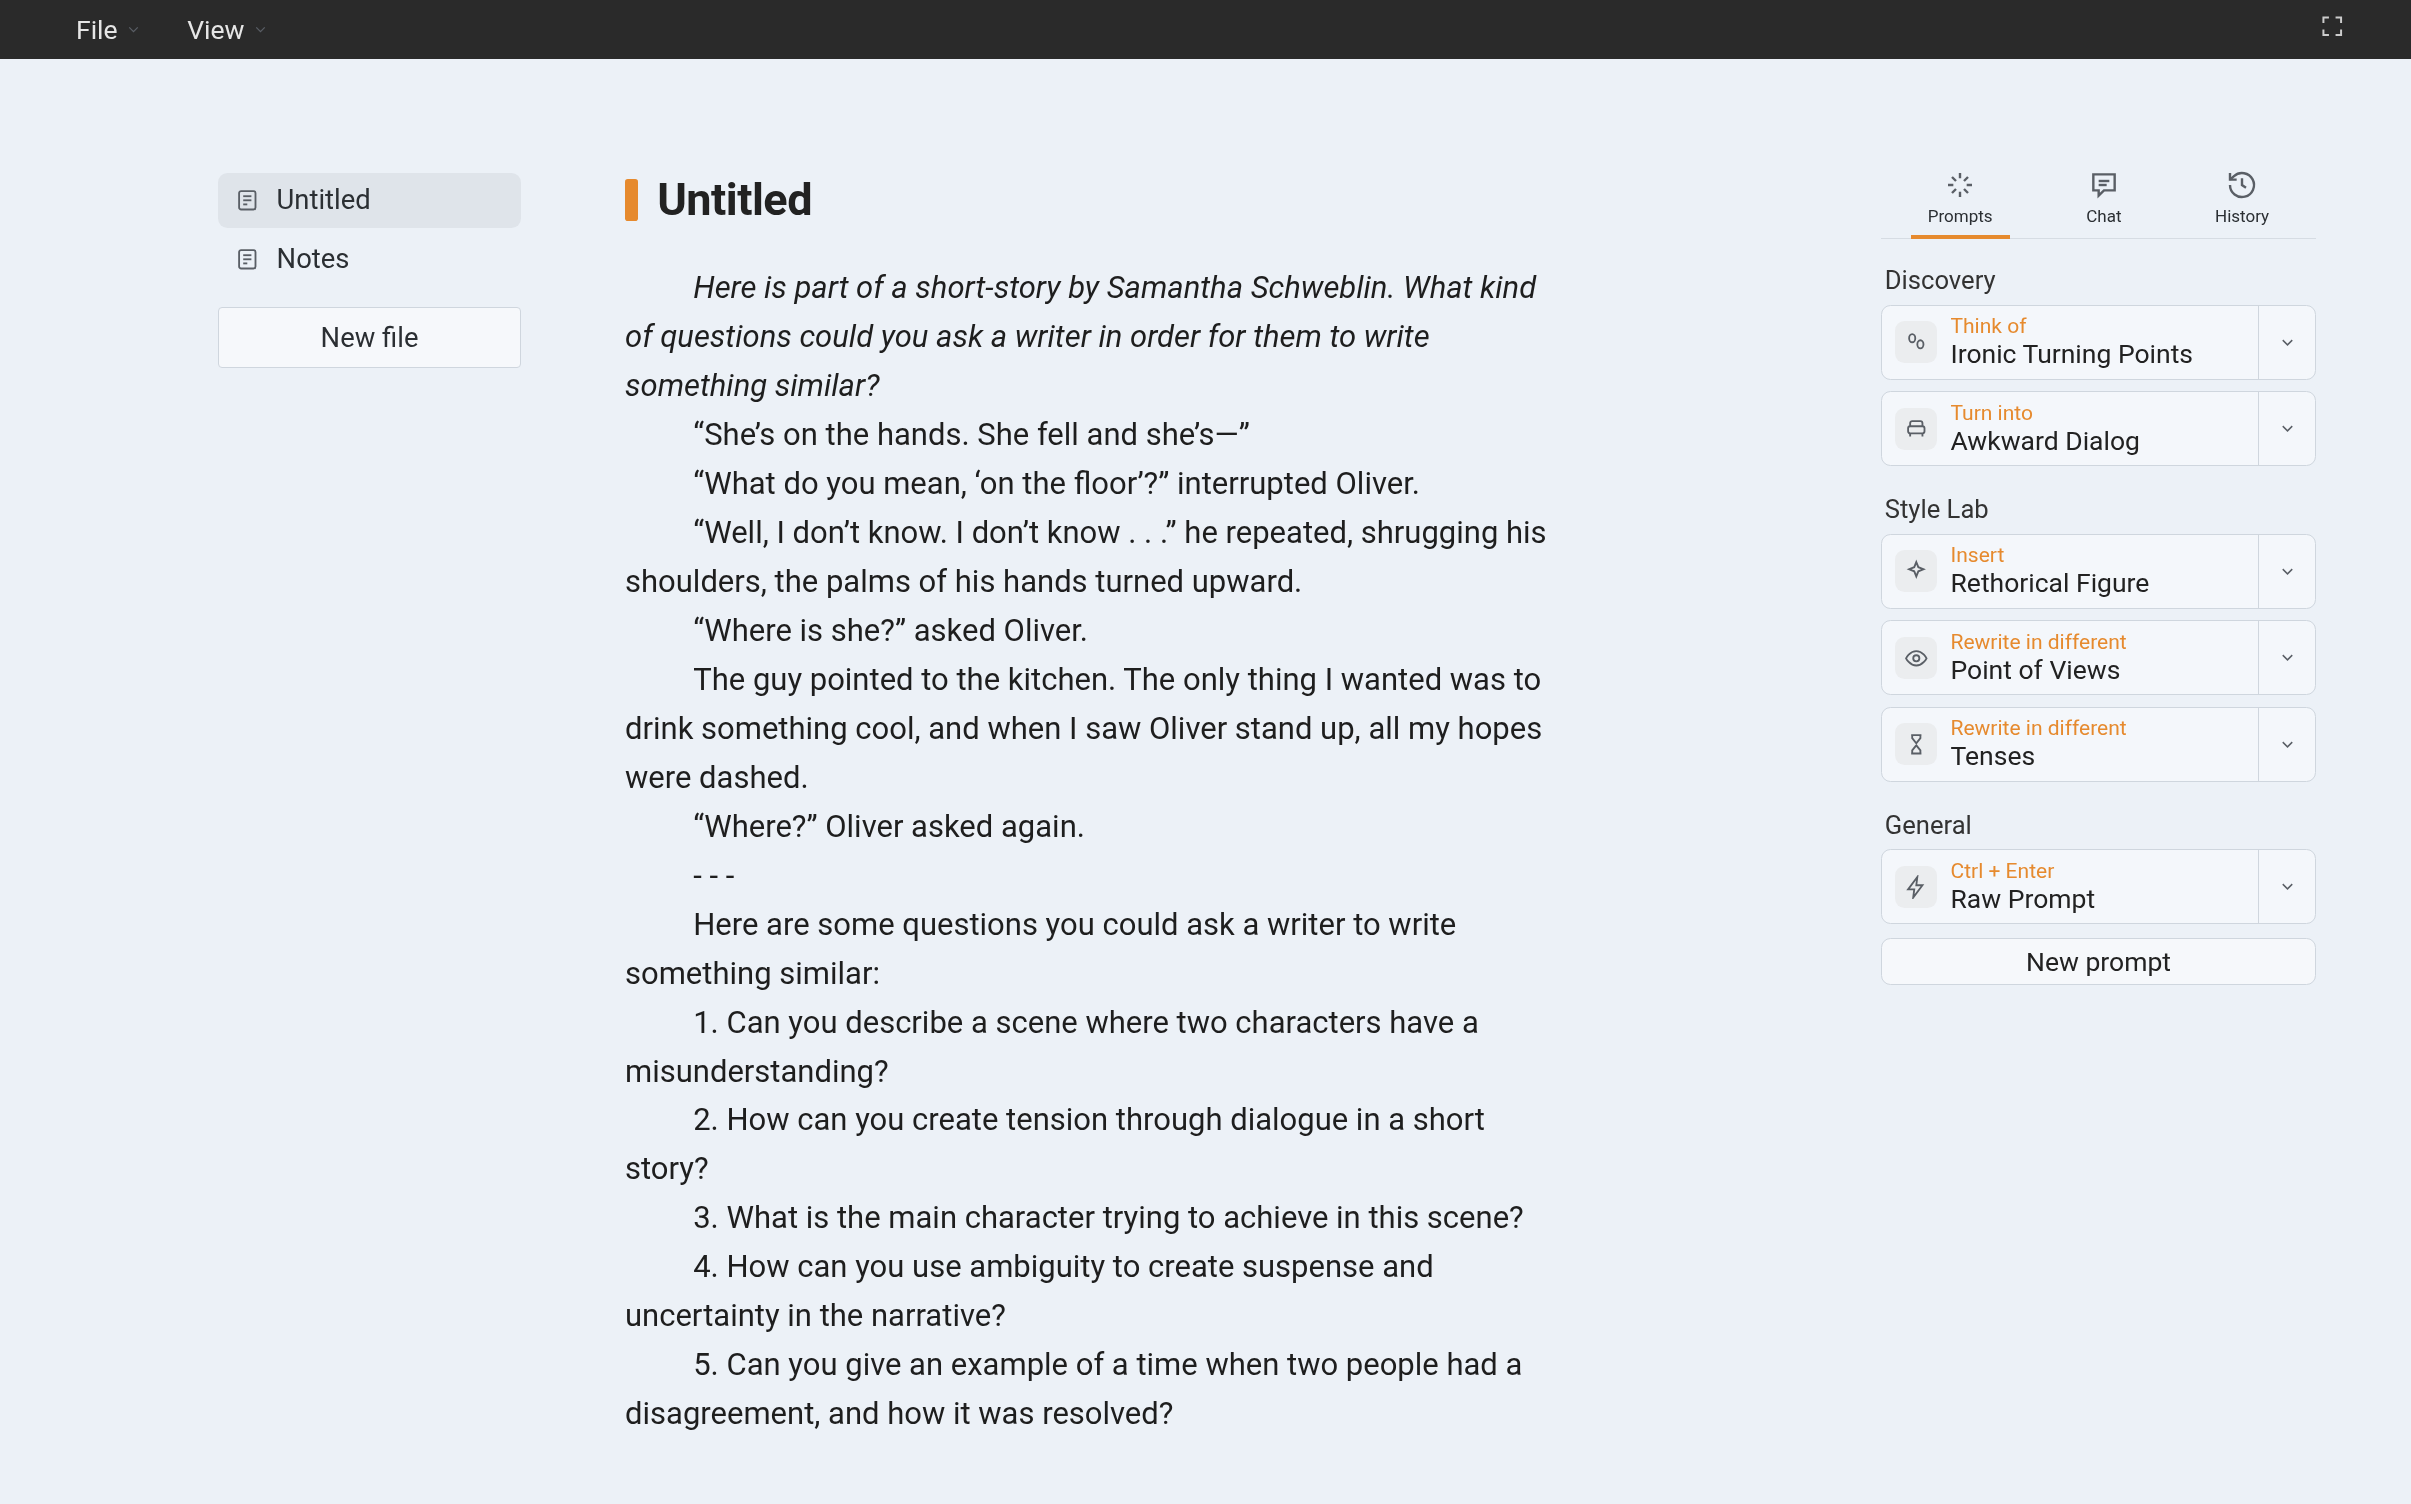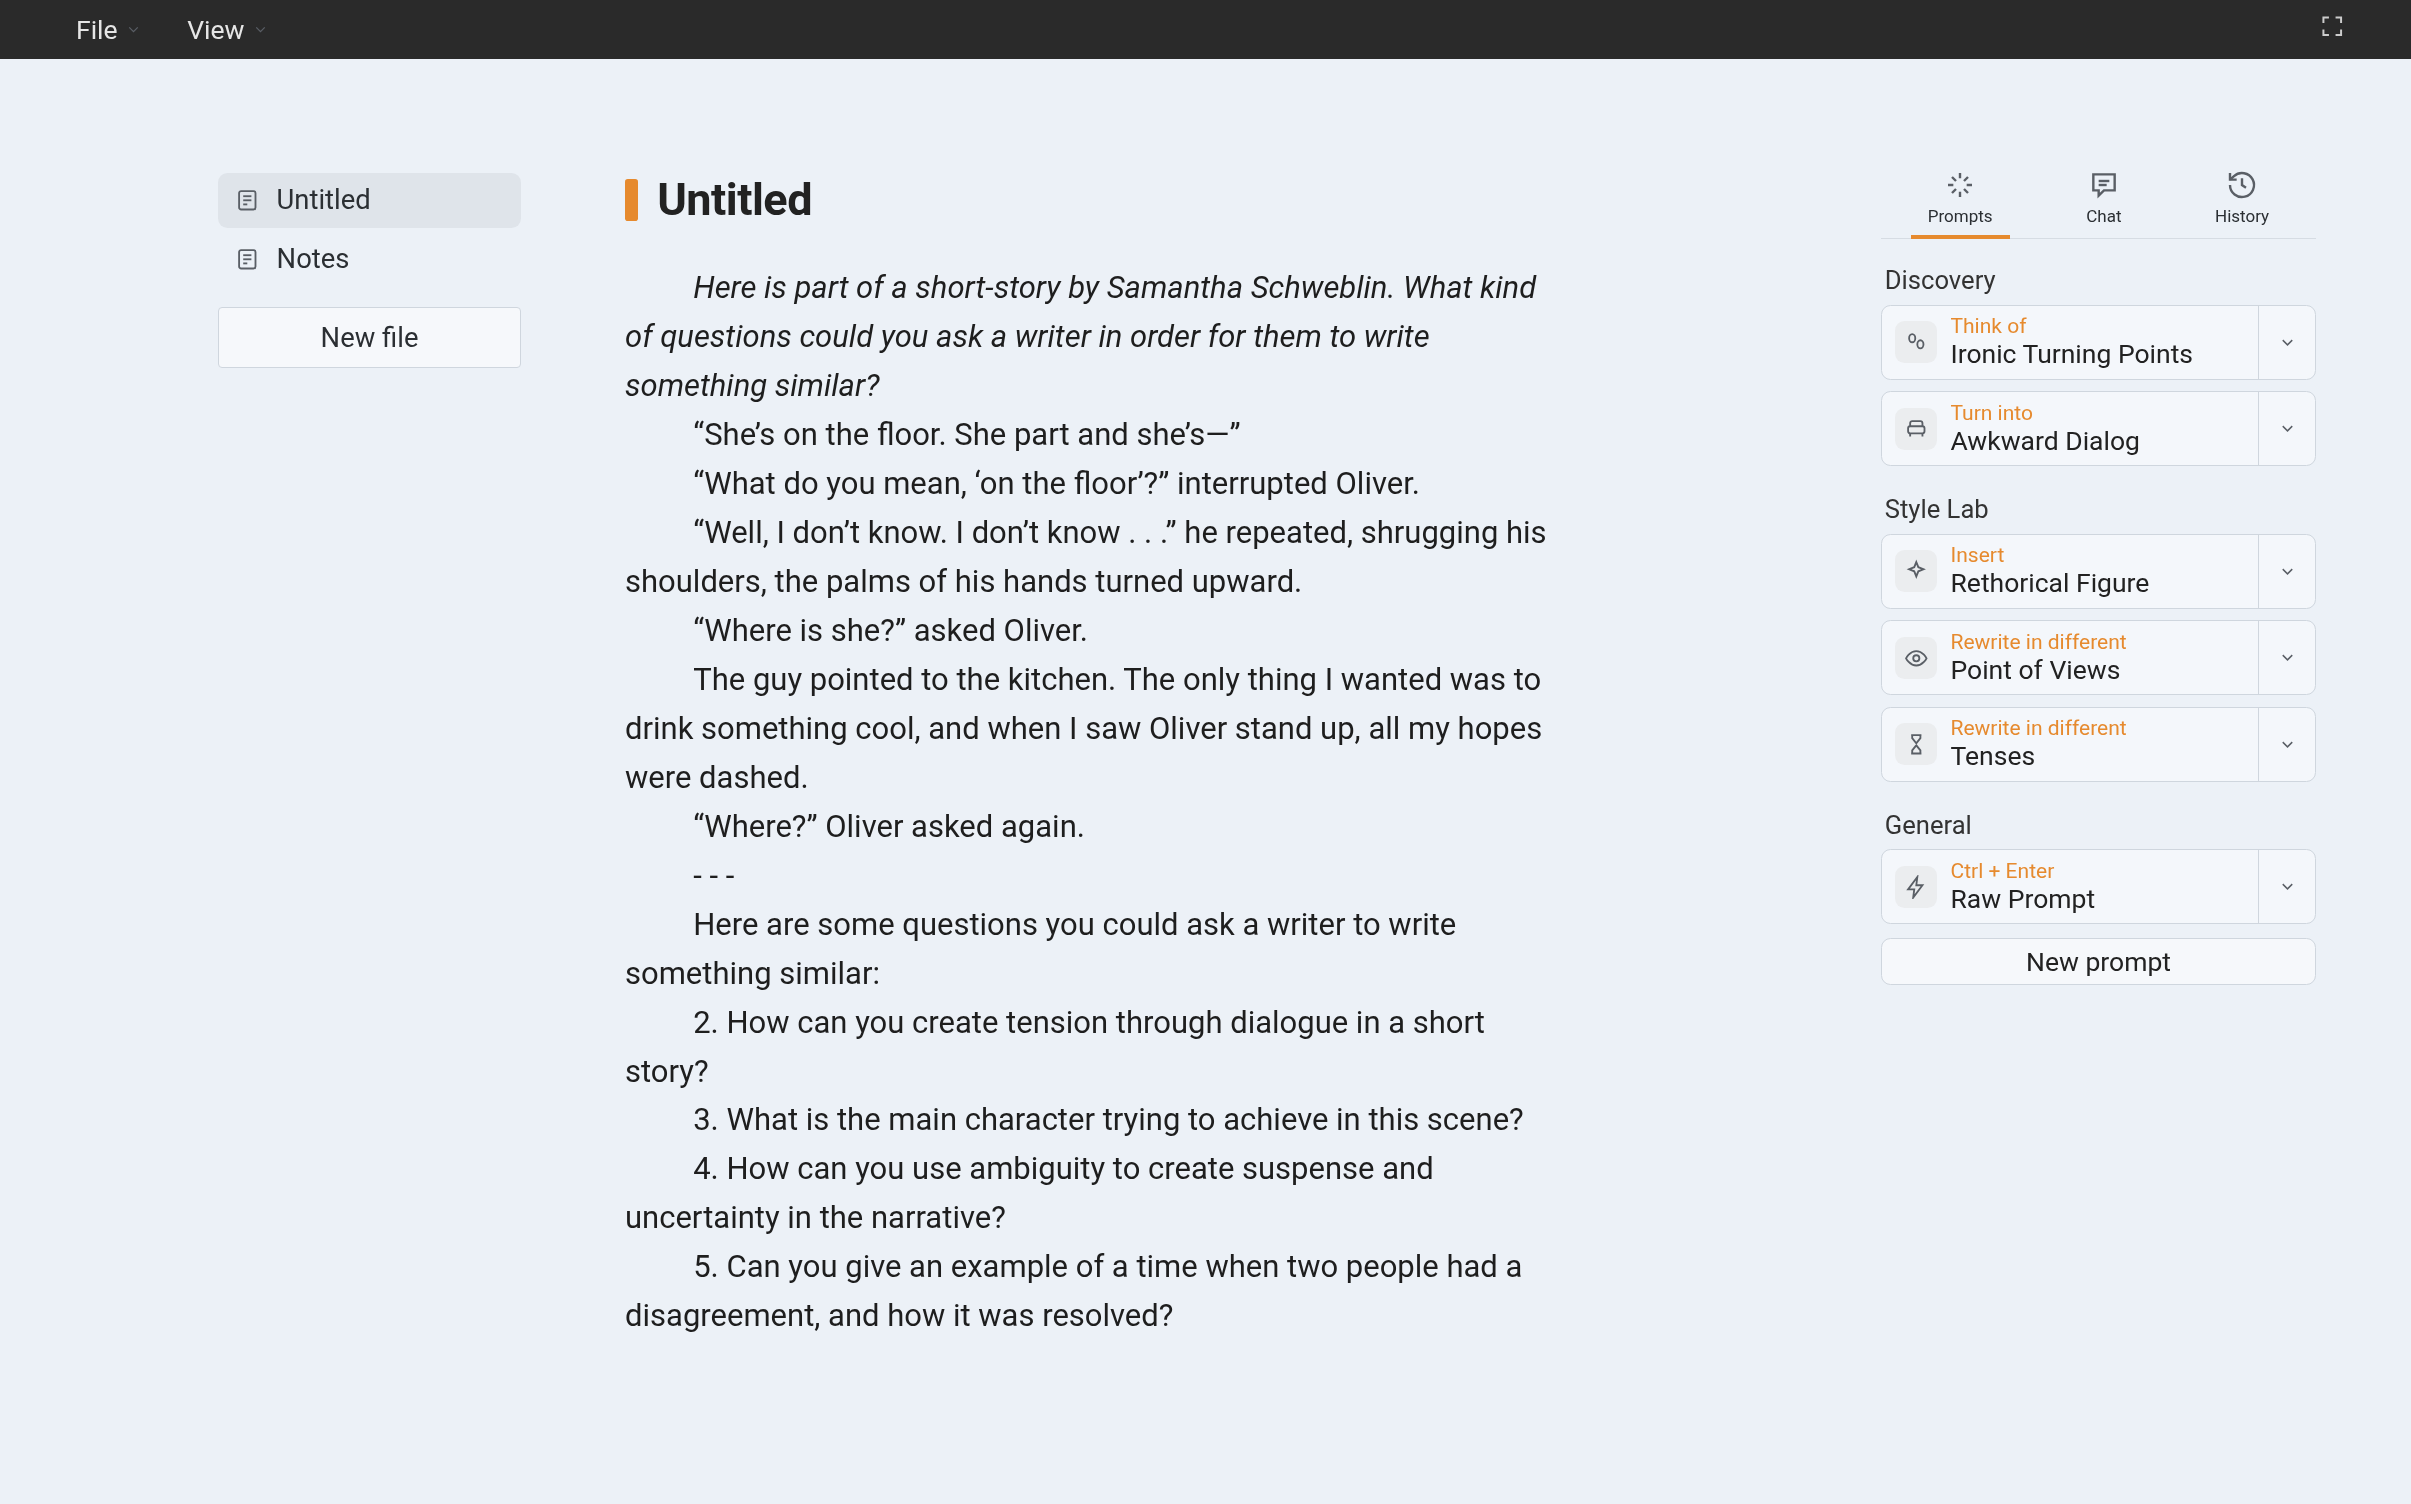--- a/index.html
+++ b/index.html
@@ -211,28 +211,29 @@
     </div>
   </div>
 
   <div class="doc-wrap">
     <div class="doc-title-row">
       <div class="title-marker"></div>
       <div class="doc-title">Untitled</div>
     </div>
     <div class="doc-body">
       <p class="intro p-indent">Here is part of a short-story by Samantha Schweblin. What kind of questions could you ask a writer in order for them to write something similar?</p>
-      <p class="p-indent">“She’s on the floor. She part and she’s—”</p>
+      <p class="p-indent">“She’s on the hands. She fell and she’s—”</p>
       <p class="p-indent">“What do you mean, ‘on the floor’?” interrupted Oliver.</p>
       <p class="p-indent">“Well, I don’t know. I don’t know . . .” he repeated, shrugging his shoulders, the palms of his hands turned upward.</p>
       <p class="p-indent">“Where is she?” asked Oliver.</p>
       <p class="p-indent">The guy pointed to the kitchen. The only thing I wanted was to drink something cool, and when I saw Oliver stand up, all my hopes were dashed.</p>
       <p class="p-indent">“Where?” Oliver asked again.</p>
       <p class="p-indent">- - -</p>
       <p class="p-indent">Here are some questions you could ask a writer to write something similar:</p>
+      <p class="p-indent">1. Can you describe a scene where two characters have a misunderstanding?</p>
       <p class="p-indent">2. How can you create tension through dialogue in a short story?</p>
       <p class="p-indent">3. What is the main character trying to achieve in this scene?</p>
       <p class="p-indent">4. How can you use ambiguity to create suspense and uncertainty in the narrative?</p>
       <p class="p-indent">5. Can you give an example of a time when two people had a disagreement, and how it was resolved?</p>
     </div>
 
   </div>
 
   <div class="panel-right">
     <div class="tabs">

